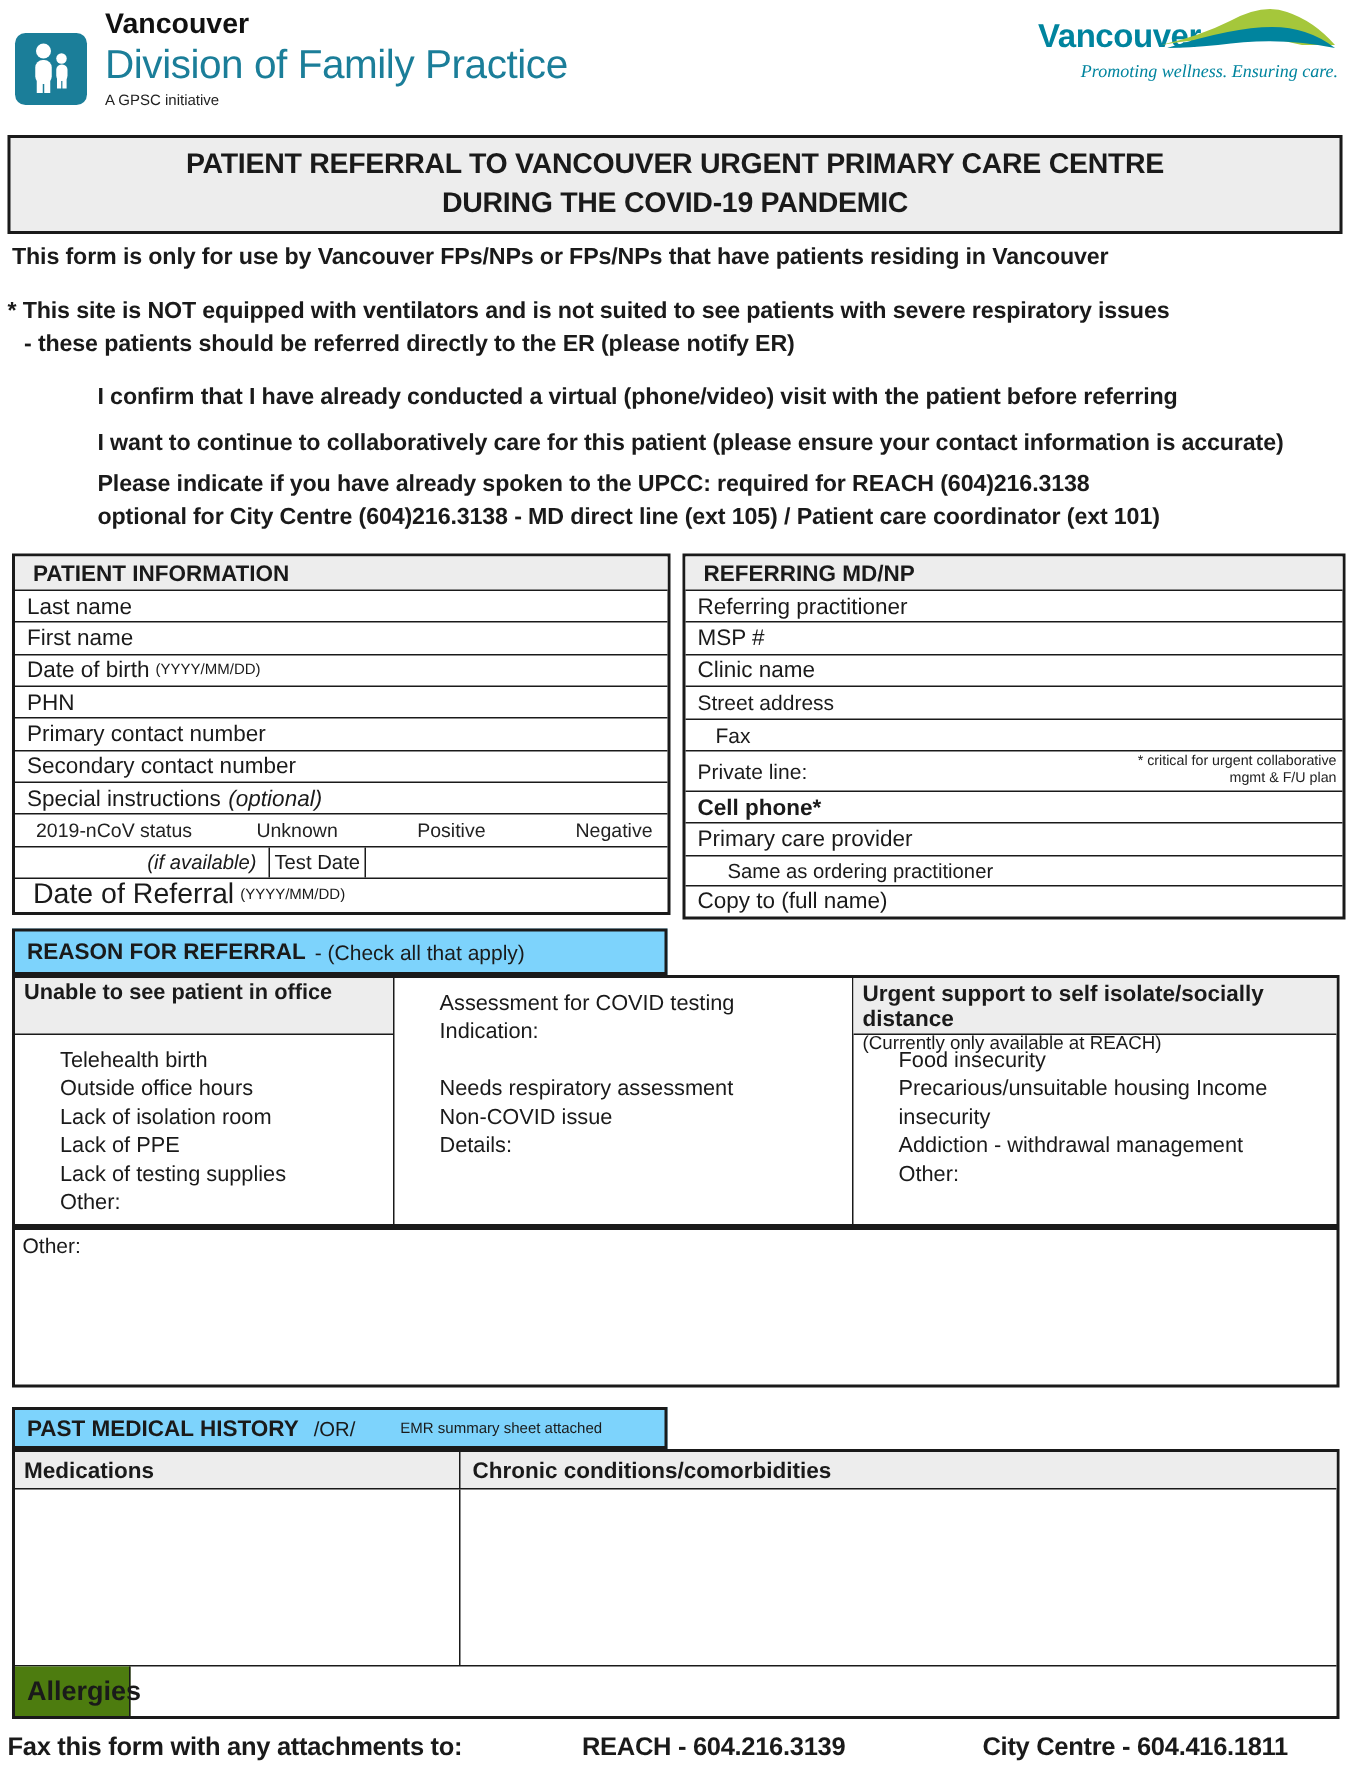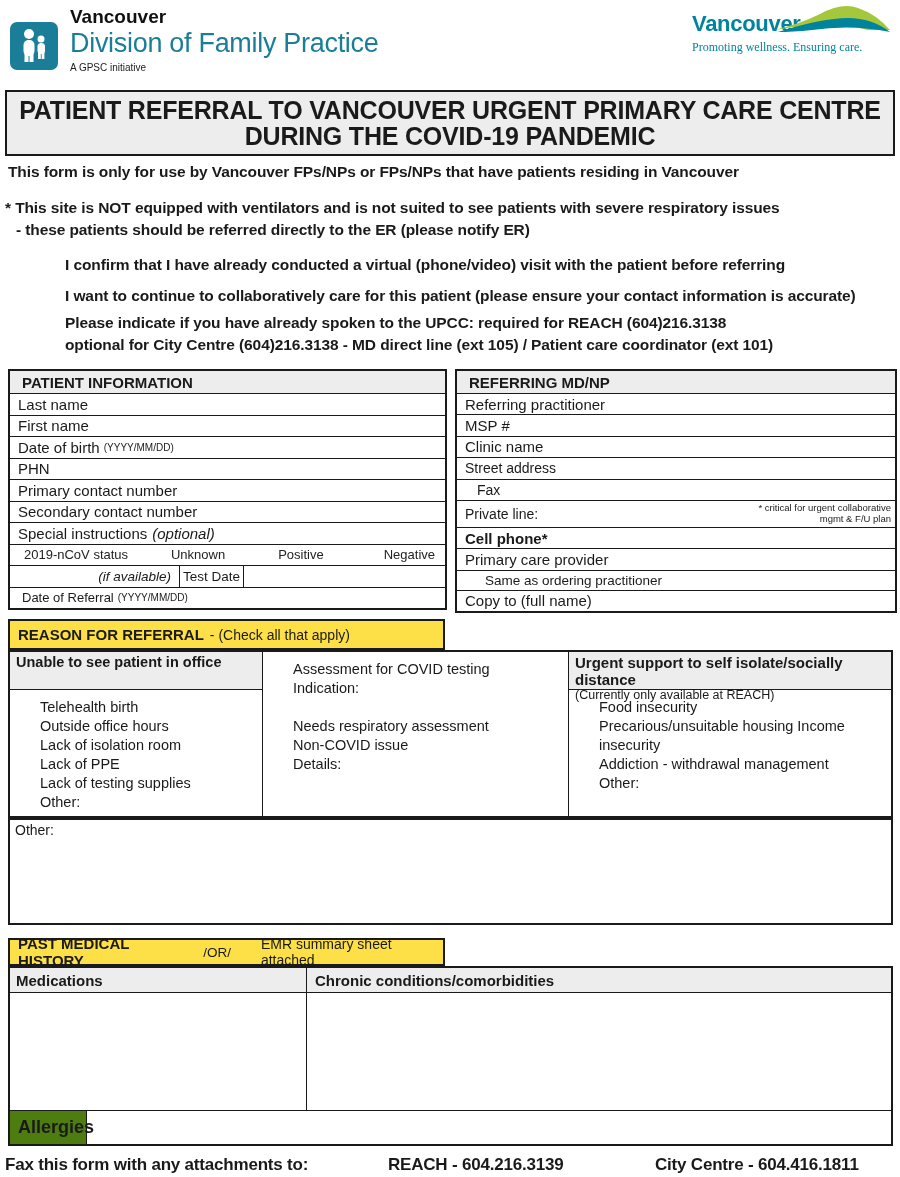--- a/index.html
+++ b/index.html
@@ -13,57 +13,57 @@
   .dfp-vancouver{font-size:19px;font-weight:bold;color:#111;line-height:22px;}
   .dfp-division{font-size:27px;color:#1b7e99;line-height:30px;letter-spacing:-0.3px;}
   .dfp-gpsc{font-size:10px;color:#222;line-height:16px;margin-top:2px;}
 
   .vch-logo{position:absolute;right:8px;top:4px;width:200px;text-align:left;}
   .vch-mountains{position:absolute;right:0;top:0;width:120px;height:32px;}
   .vch-vancouver{font-size:22px;font-weight:bold;color:#00849e;line-height:24px;margin-top:8px;letter-spacing:-0.3px;}
   .vch-coastalhealth{font-size:27px;font-weight:bold;line-height:28px;letter-spacing:-0.5px;}
   .vch-coastal{color:#a5c73b;}
   .vch-health{color:#00849e;}
-  .vch-tagline{font-family:"Liberation Serif",serif;font-size:12px;color:#00849e;
-               margin-top:4px;}
+  .vch-tagline{font-family:"Liberation Serif",serif;font-style:italic;font-size:12px;color:#00849e;
+               margin-top:4px;text-align:right;}
 
   
   .title-box{position:absolute;left:5px;top:90px;width:886px;height:57px;background:#ededed;
-             border:2px solid #1a1a1a;text-align:center;font-weight:bold;font-size:25px;
+             border:2px solid #1a1a1a;text-align:center;font-weight:bold;font-size:19px;
              line-height:26px;padding-top:5px;letter-spacing:-0.2px;}
 
   
   .intro{position:absolute;font-weight:bold;font-size:15.5px;letter-spacing:-0.1px;white-space:nowrap;}
 
   
   .tbl{position:absolute;border:2px solid #1a1a1a;background:#fff;display:flex;flex-direction:column;}
   .trow{display:flex;align-items:center;border-top:1.5px solid #1a1a1a;font-size:15px;
         padding-left:8px;box-sizing:border-box;}
   .trow:first-child{border-top:none;padding-left:12px;}
   .thead{background:#ededed;font-weight:bold;}
   .fill{flex:1;height:100%;}
-  .sm{font-size:13px;}
+  .sm{font-size:19px;}
   .xs{font-size:10px;}
   .it{font-style:italic;}
 
   
   .ncov-row{font-size:13px;color:#222;padding-left:14px;padding-right:10px;}
   .ncov-opt{margin-left:0;}
   .testdate-row{padding-left:0;}
   .td-left{width:170px;text-align:right;padding-right:8px;font-style:italic;font-size:13.5px;
            border-right:1.5px solid #1a1a1a;height:100%;display:flex;align-items:center;justify-content:flex-end;box-sizing:border-box;}
   .td-mid{width:64px;text-align:center;font-size:13.5px;border-right:1.5px solid #1a1a1a;height:100%;
           display:flex;align-items:center;justify-content:center;box-sizing:border-box;}
 
   
   .note{font-size:9.5px;line-height:10.5px;text-align:right;padding-right:4px;color:#222;}
   .indent{padding-left:28px;font-size:13.5px;}
 
   
-  .section-head{position:absolute;border:2px solid #1a1a1a;background:#fde047;display:flex;
+  .section-head{position:absolute;border:2px solid #1a1a1a;background:#7dd3fc;display:flex;
                 align-items:center;padding-left:8px;box-sizing:border-box;}
   .reason-cols{position:absolute;left:8px;top:650px;width:885px;height:168px;border:2px solid #1a1a1a;
                display:flex;box-sizing:border-box;}
   .rcol{display:flex;flex-direction:column;box-sizing:border-box;}
   .rcol + .rcol{border-left:1.5px solid #1a1a1a;}
   .rcol-head{background:#ededed;border-bottom:1.5px solid #1a1a1a;font-weight:bold;font-size:14.5px;
              padding:2px 6px;box-sizing:border-box;}
   .rcol-sub{font-weight:normal;font-size:12.5px;line-height:14px;}
   .rcol-items{padding:8px 6px 0 30px;font-size:14.5px;line-height:19px;}
   .gap-above{margin-top:19px;}
@@ -280,21 +280,21 @@
     </div>
   </div>
 
   <div class="other-box">
     <span>Other:</span>
   </div>
 
   <div class="section-head" style="left:8px;top:938px;width:437px;height:28px;">
     <span style="font-weight:bold;font-size:15px;">PAST MEDICAL HISTORY</span>
     <span style="font-size:13.5px;margin-left:10px;">/OR/</span>
-    <span style="font-size:14px;margin-left:30px;">EMR summary sheet attached</span>
+    <span style="font-size:10px;margin-left:30px;">EMR summary sheet attached</span>
   </div>
 
   <div class="pmh-table">
     <div class="pmh-head">
       <div class="pmh-c1">Medications</div>
       <div class="pmh-c2">Chronic conditions/comorbidities</div>
     </div>
     <div class="pmh-body">
       <div class="pmh-b1"></div>
       <div class="pmh-b2"></div>

